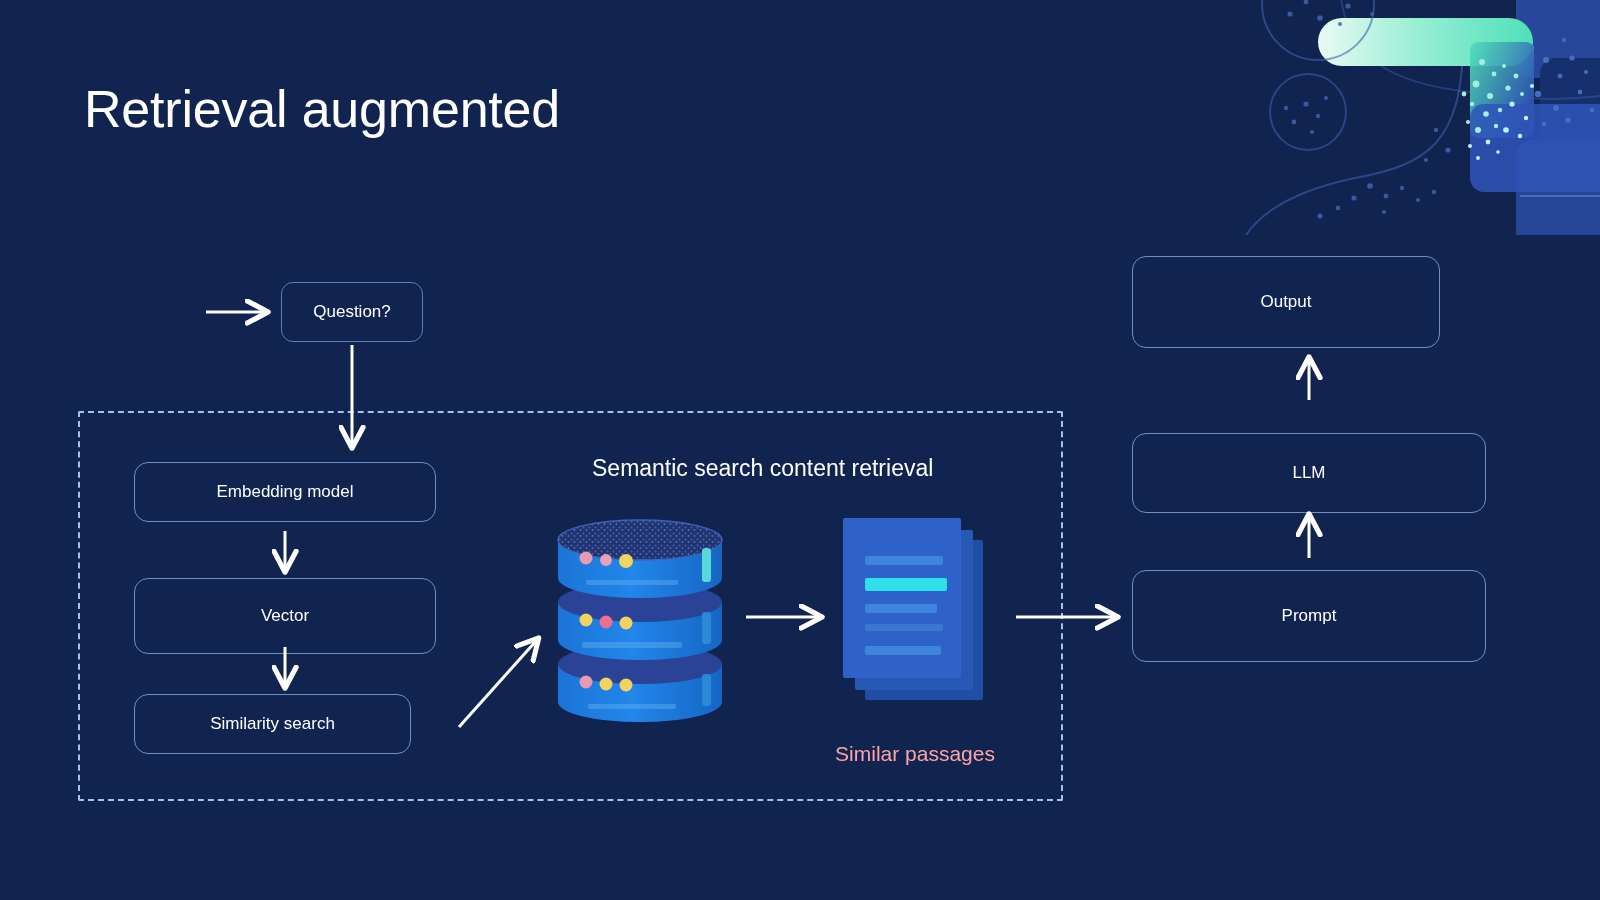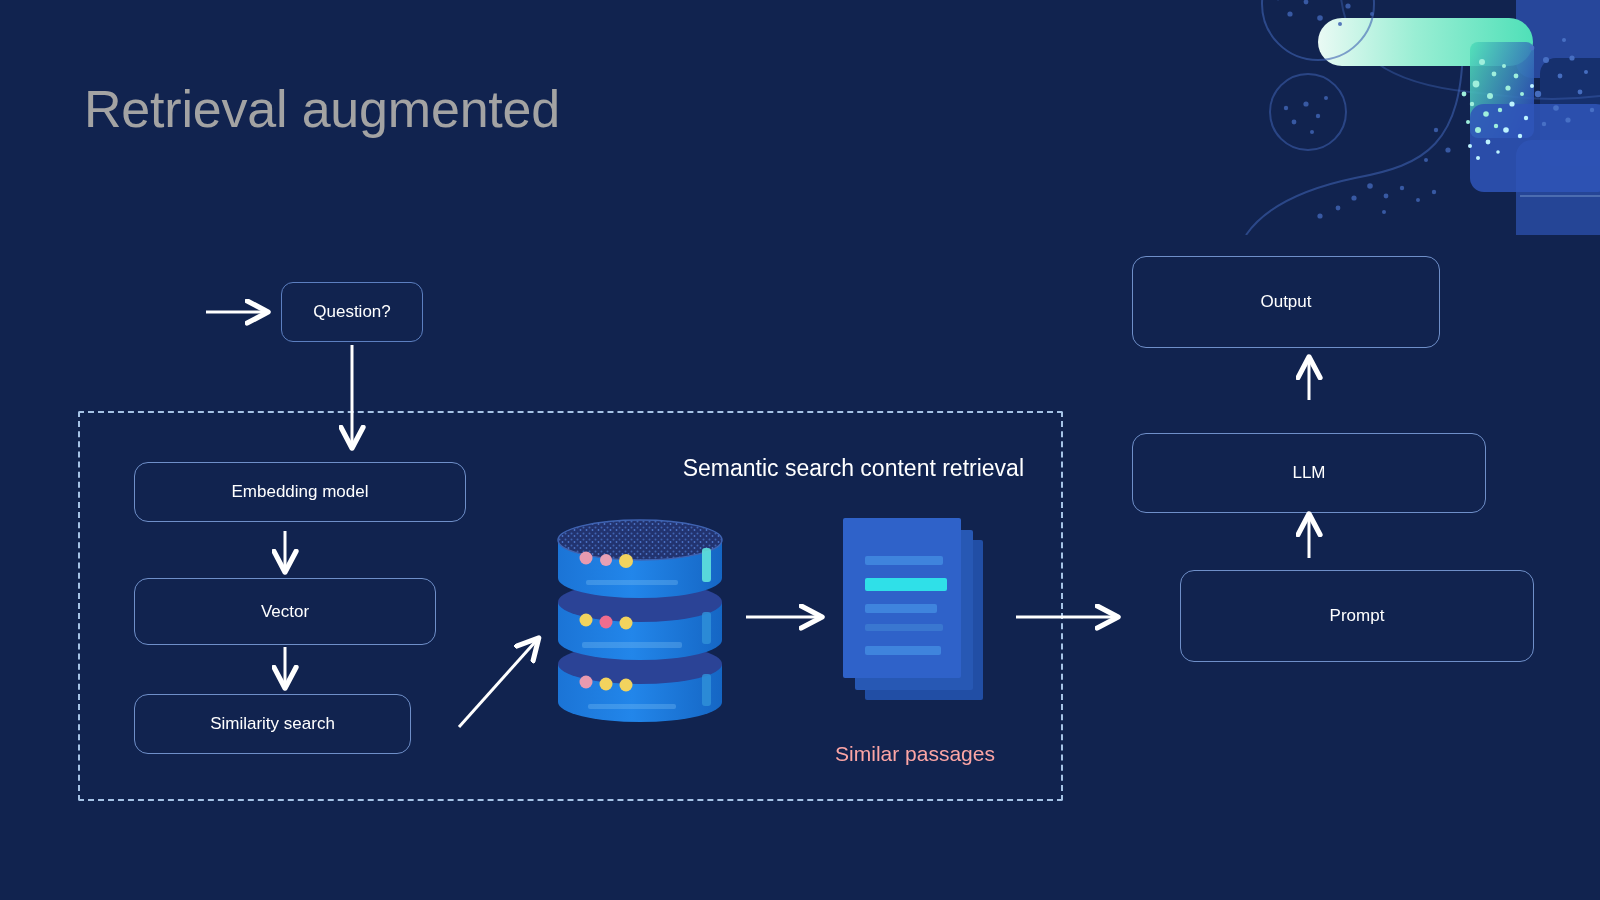--- a/index.html
+++ b/index.html
@@ -21,21 +21,21 @@
     top: 0; right: 0;
     width: 380px; height: 235px;
     pointer-events: none;
   }
 
   
   #page-title {
     position: absolute;
     left: 84px; top: 72px;
     width: 640px;
-    color: #a3a3a3;
+    color: #ffffff;
     font-size: 52px;
     font-weight: 400;
     line-height: 1.45;
     letter-spacing: -0.2px;
   }
 
   
   #user-group {
     position: absolute;
     left: 85px; top: 266px;
@@ -67,44 +67,43 @@
     background: transparent;
     color: #ffffff;
     font-size: 17px;
     display: flex;
     align-items: center;
     justify-content: center;
     text-align: center;
   }
   #question-box { left: 281px; top: 282px; width: 142px; height: 60px; border-color: #5c7fc0; border-radius: 12px; }
 
-  #embedding-box { left: 134px; top: 462px; width: 332px; height: 60px; }
-  #vector-box    { left: 134px; top: 578px; width: 302px; height: 67px; }
+  #embedding-box { left: 134px; top: 462px; width: 302px; height: 60px; }
+  #vector-box    { left: 134px; top: 578px; width: 302px; height: 76px; }
   #similarity-box{ left: 134px; top: 694px; width: 277px; height: 60px; }
 
   #output-box { left: 1132px; top: 256px; width: 308px; height: 92px; }
   #llm-box    { left: 1132px; top: 413px; width: 354px; height: 80px; margin-top: 20px; }
-  #prompt-box { left: 1132px; top: 570px; width: 354px; height: 92px; margin-left: 48px; }
+  #prompt-box { left: 1132px; top: 570px; width: 354px; height: 92px; }
 
   
   #retrieval-region {
     position: absolute;
     left: 78px; top: 411px;
     width: 985px; height: 390px;
     border: 2px dashed #a6c3e6;
     border-radius: 2px;
   }
   #retrieval-region-title {
     position: absolute;
     left: 592px; top: 455px;
     width: 420px;
     color: #ffffff;
     font-size: 23px;
-    text-align: right;
-    margin-left: 12px;
+    text-align: left;
   }
 
   
   #arrow-layer {
     position: absolute;
     left: 0; top: 0;
     width: 1600px; height: 900px;
     pointer-events: none;
   }
 

